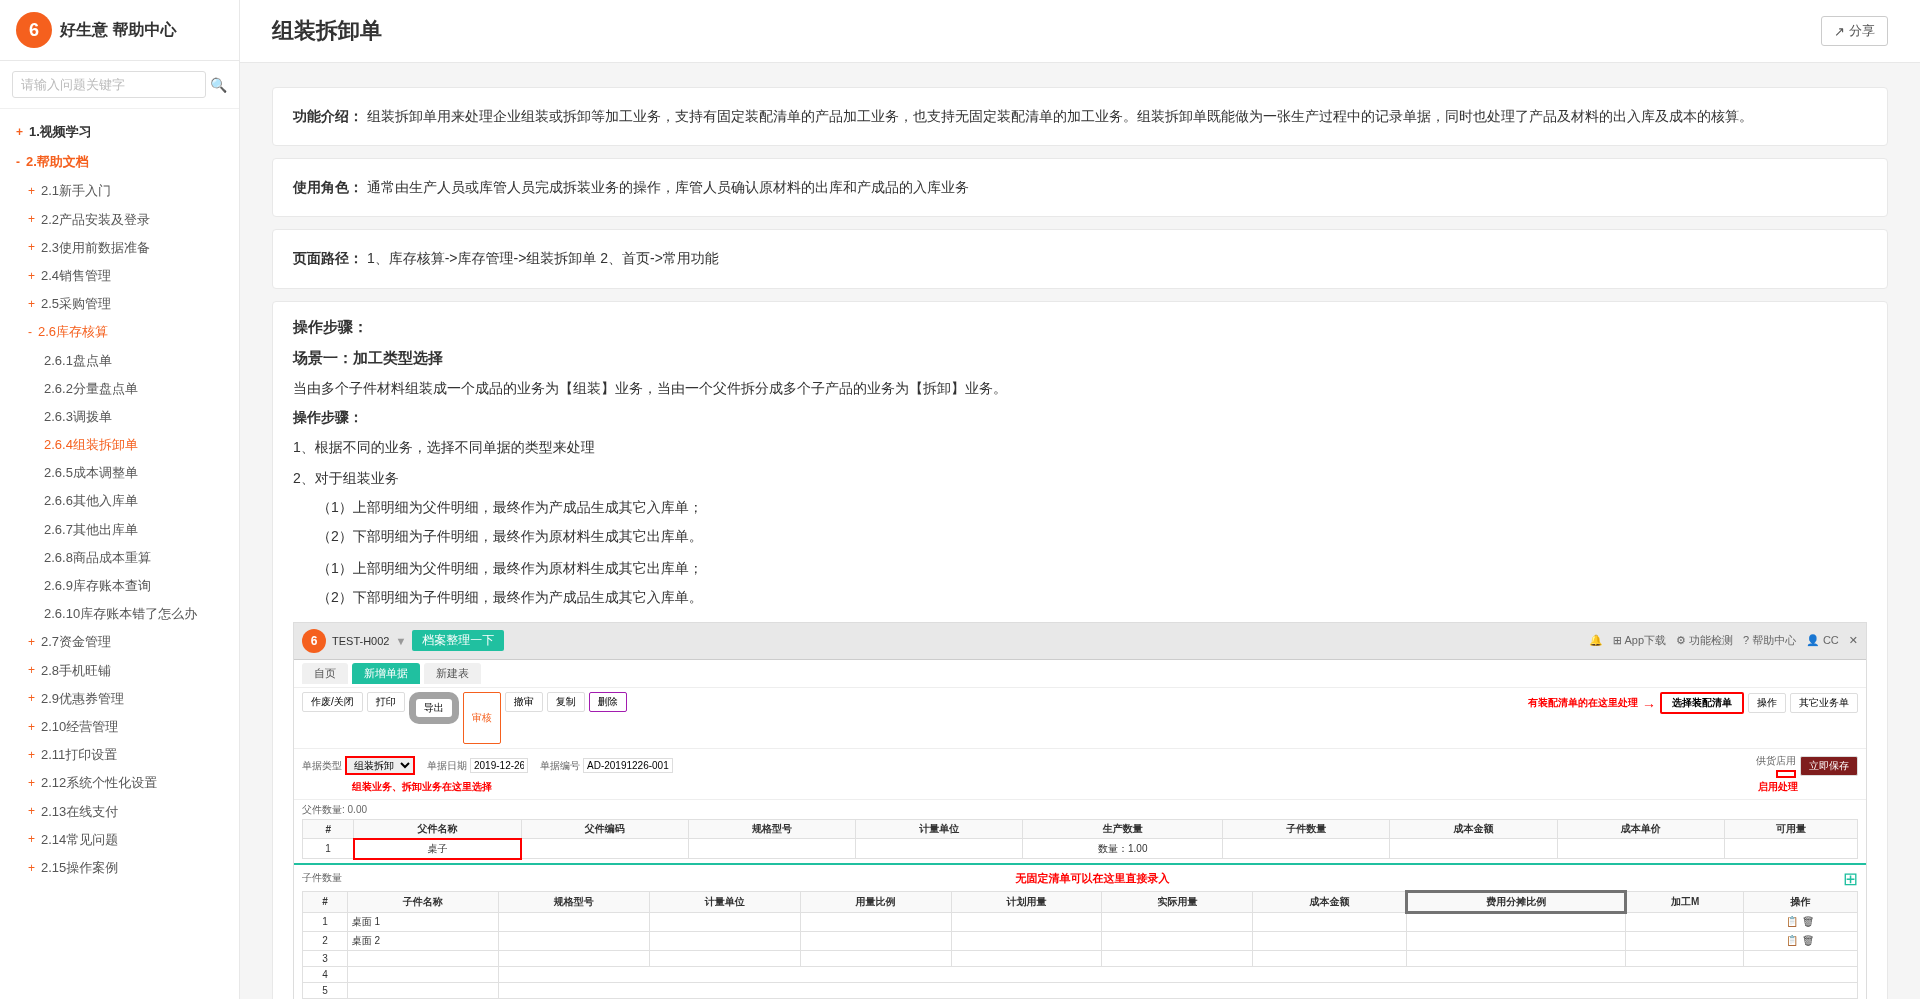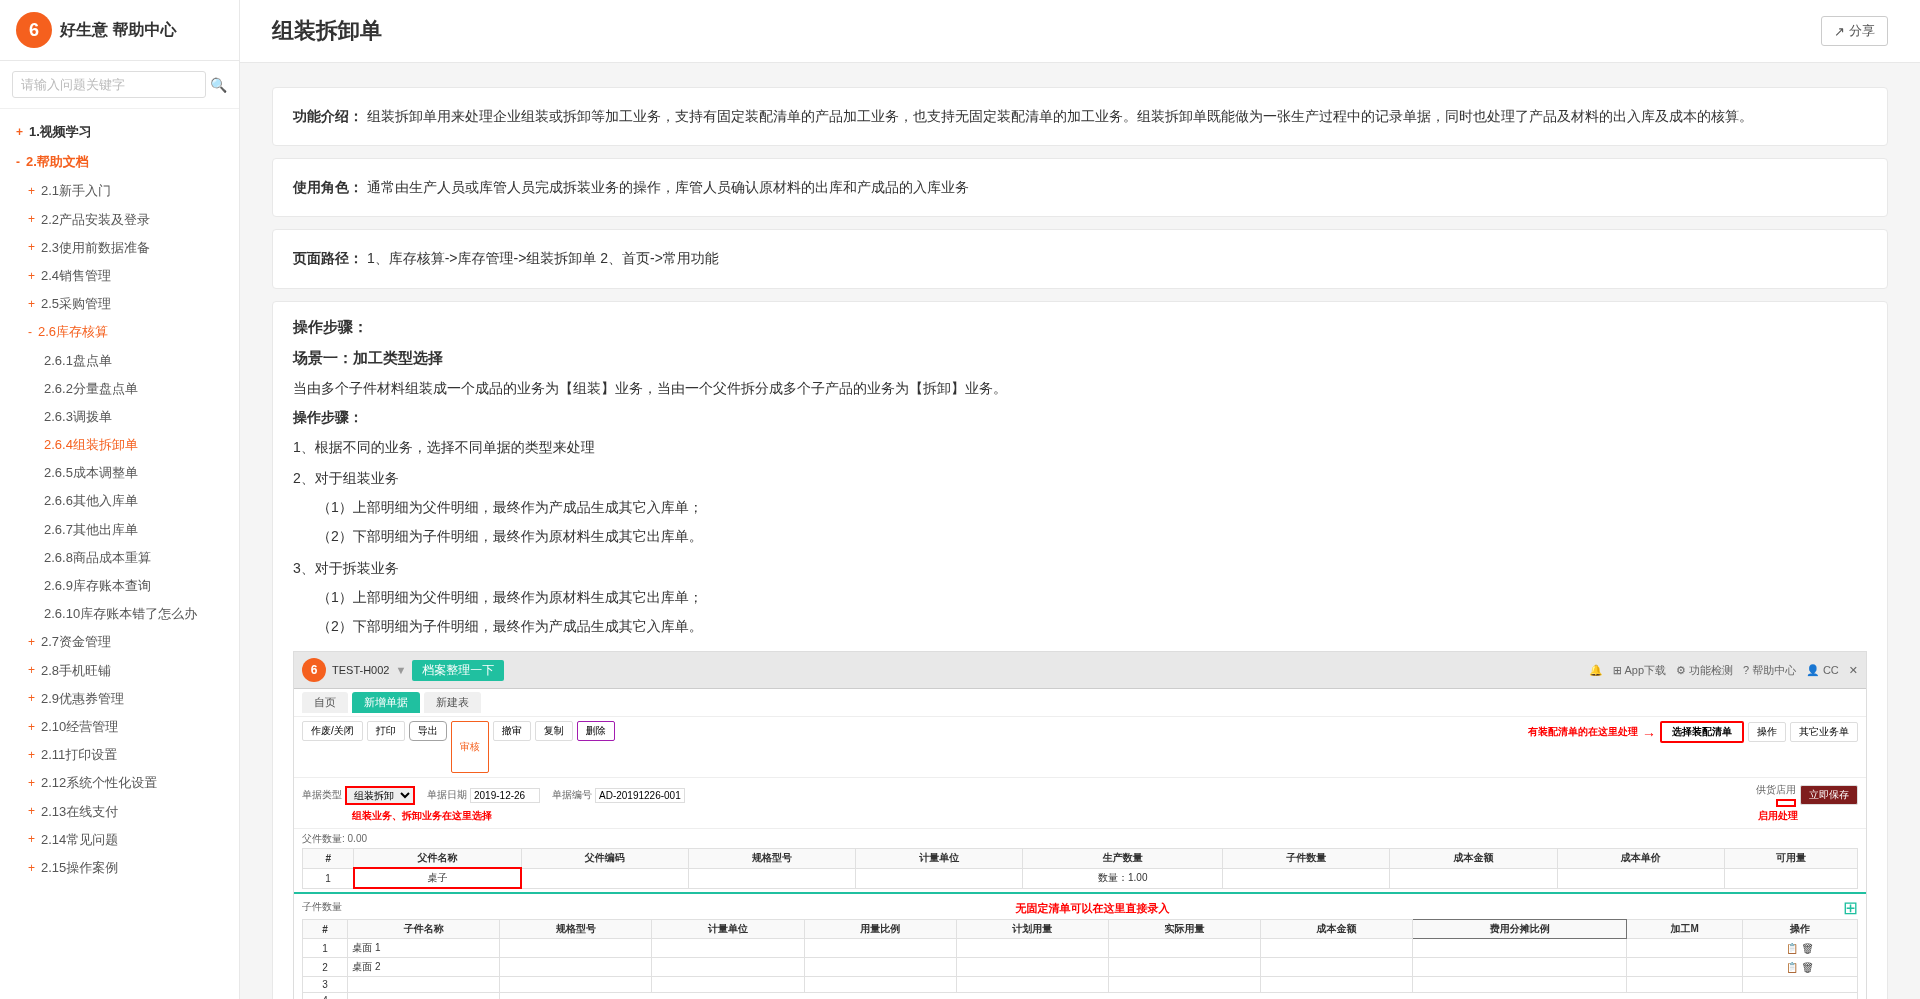--- a/index.html
+++ b/index.html
@@ -290,21 +290,20 @@
       <div class="scenario-desc">
         <span>当由多个子件材料组装成一个成品的业务为【组装】业务，当由一个父件拆分成多个子产品的业务为【拆卸】业务。</span>
       </div>
 
       <div style="font-weight:bold; margin-bottom:8px;">操作步骤：</div>
 
       <div style="margin-bottom:6px; line-height:1.8;">1、根据不同的业务，选择不同单据的类型来处理</div>
       <div style="margin-bottom:4px; line-height:1.8;">2、对于组装业务</div>
       <div style="padding-left:24px; margin-bottom:4px; line-height:1.8;">（1）上部明细为父件明细，最终作为产成品生成其它入库单；</div>
       <div style="padding-left:24px; margin-bottom:6px; line-height:1.8;">（2）下部明细为子件明细，最终作为原材料生成其它出库单。</div>
-      <div style="margin-bottom:4px; line-height:1.8;">3、对于拆装业务</div>
       <div style="padding-left:24px; margin-bottom:4px; line-height:1.8;">（1）上部明细为父件明细，最终作为原材料生成其它出库单；</div>
       <div style="padding-left:24px; margin-bottom:12px; line-height:1.8;">（2）下部明细为子件明细，最终作为产成品生成其它入库单。</div>
 
       <div class="screenshot-container">
         <div style="background:#e8e8e8; padding:6px 8px; display:flex; align-items:center; justify-content:space-between; border-bottom:1px solid #ccc; font-size:11px;">
           <div style="display:flex; align-items:center; gap:6px;">
             <div style="width:24px;height:24px;background:#f5601e;border-radius:50%;display:flex;align-items:center;justify-content:center;color:#fff;font-size:12px;font-weight:bold;">6</div>
             <span>TEST-H002</span>
             <span style="color:#999;">▼</span>
             <div style="background:#20c0a0;color:#fff;padding:2px 10px;border-radius:2px;font-size:12px;">档案整理一下</div>
@@ -321,21 +320,21 @@
 
         <div style="background:#fff; padding:3px 8px; display:flex; align-items:center; gap:4px; border-bottom:1px solid #eee; font-size:11px;">
           <div style="padding:3px 12px; background:#f0f0f0; border-radius:3px 3px 0 0; font-size:11px; color:#555;">自页</div>
           <div style="padding:3px 12px; background:#20c0a0; color:#fff; border-radius:3px 3px 0 0; font-size:11px;">新增单据</div>
           <div style="padding:3px 12px; background:#f0f0f0; border-radius:3px 3px 0 0; font-size:11px; color:#555;">新建表</div>
         </div>
 
         <div style="background:#fff; padding:4px 8px; display:flex; align-items:flex-start; gap:4px; border-bottom:1px solid #eee; flex-wrap:wrap;">
           <button style="padding:2px 8px;border:1px solid #ddd;background:#fff;font-size:10px;border-radius:2px;">作废/关闭</button>
           <button style="padding:2px 8px;border:1px solid #ddd;background:#fff;font-size:10px;border-radius:2px;">打印</button>
-          <button style="padding:2px 8px;border:1px solid #a3a3a3;background:#fff;font-size:10px;border-radius:4px;">导出</button>
+          <button style="padding:2px 8px;border:7px solid #a3a3a3;background:#fff;font-size:10px;border-radius:10px;">导出</button>
           <button style="padding:18px 8px;border:1px solid #f5601e;background:#fff;font-size:10px;border-radius:2px;color:#f5601e;">审核</button>
           <button style="padding:2px 8px;border:1px solid #ddd;background:#fff;font-size:10px;border-radius:2px;">撤审</button>
           <button style="padding:2px 8px;border:1px solid #ddd;background:#fff;font-size:10px;border-radius:2px;">复制</button>
           <button style="padding:2px 8px;border:1px solid #a21caf;background:#fff;font-size:10px;border-radius:2px;">删除</button>
           <div style="flex:1;"></div>
 
           <div style="position:relative; display:flex; align-items:center; gap:4px;">
             <span style="color:red;font-size:10px;font-weight:bold;">有装配清单的在这里处理</span>
             <span style="color:red;">→</span>
             <button style="padding:2px 10px;border:2px solid red;background:#fff;font-size:10px;border-radius:2px;font-weight:bold;">选择装配清单</button>
@@ -350,21 +349,21 @@
               <span style="color:#666;">单据类型</span>
 
               <div style="position:relative;display:inline-block;">
                 <select style="border:2px solid red;font-size:10px;padding:1px 3px;">
                   <option>组装拆卸</option>
                 </select>
               </div>
             </div>
             <div style="display:flex;align-items:center;gap:3px;font-size:10px;">
               <span style="color:#666;">单据日期</span>
-              <input type="text" value="2019-12-26" style="border: 1px solid rgb(221, 221, 221); font-size: 10px; padding: 1px 3px; width: 70px;">
+              <input type="text" value="2019-12-26" style="border: 1px solid rgb(221, 221, 221); font-size: 10px; padding: 1px 3px; width: 58px;">
             </div>
             <div style="display:flex;align-items:center;gap:3px;font-size:10px;">
               <span style="color:#666;">单据编号</span>
               <input type="text" value="AD-20191226-001" style="border: 1px solid rgb(221, 221, 221); font-size: 10px; padding: 1px 3px; width: 90px;">
             </div>
             <div style="flex:1;"></div>
 
             <div style="display:flex;align-items:center;gap:4px;">
               <div style="display:flex;flex-direction:column;align-items:flex-end;gap:2px;">
                 <span style="font-size:10px;color:#666;">供货店用</span>
@@ -425,21 +424,21 @@
             <thead>
               <tr style="background:#f9f9f9;">
                 <th style="border:1px solid #e0e0e0;padding:2px 4px;text-align:center;">#</th>
                 <th style="border:1px solid #e0e0e0;padding:2px 4px;text-align:center;">子件名称</th>
                 <th style="border:1px solid #e0e0e0;padding:2px 4px;text-align:center;">规格型号</th>
                 <th style="border:1px solid #e0e0e0;padding:2px 4px;text-align:center;">计量单位</th>
                 <th style="border:1px solid #e0e0e0;padding:2px 4px;text-align:center;">用量比例</th>
                 <th style="border:1px solid #e0e0e0;padding:2px 4px;text-align:center;">计划用量</th>
                 <th style="border:1px solid #e0e0e0;padding:2px 4px;text-align:center;">实际用量</th>
                 <th style="border:1px solid #e0e0e0;padding:2px 4px;text-align:center;">成本金额</th>
-                <th style="border:1px solid #737373;padding:2px 4px;text-align:center;">费用分摊比例</th>
+                <th style="border:3px solid #737373;padding:2px 4px;text-align:center;">费用分摊比例</th>
                 <th style="border:1px solid #e0e0e0;padding:2px 4px;text-align:center;">加工M</th>
                 <th style="border:1px solid #e0e0e0;padding:2px 4px;text-align:center;">操作</th>
               </tr>
             </thead>
             <tbody>
               <tr>
                 <td style="border:1px solid #e0e0e0;padding:2px 4px;text-align:center;">1</td>
                 <td style="border:1px solid #e0e0e0;padding:2px 4px;">桌面 1</td>
                 <td style="border:1px solid #e0e0e0;padding:2px 4px;"></td>
                 <td style="border:1px solid #e0e0e0;padding:2px 4px;"></td>

